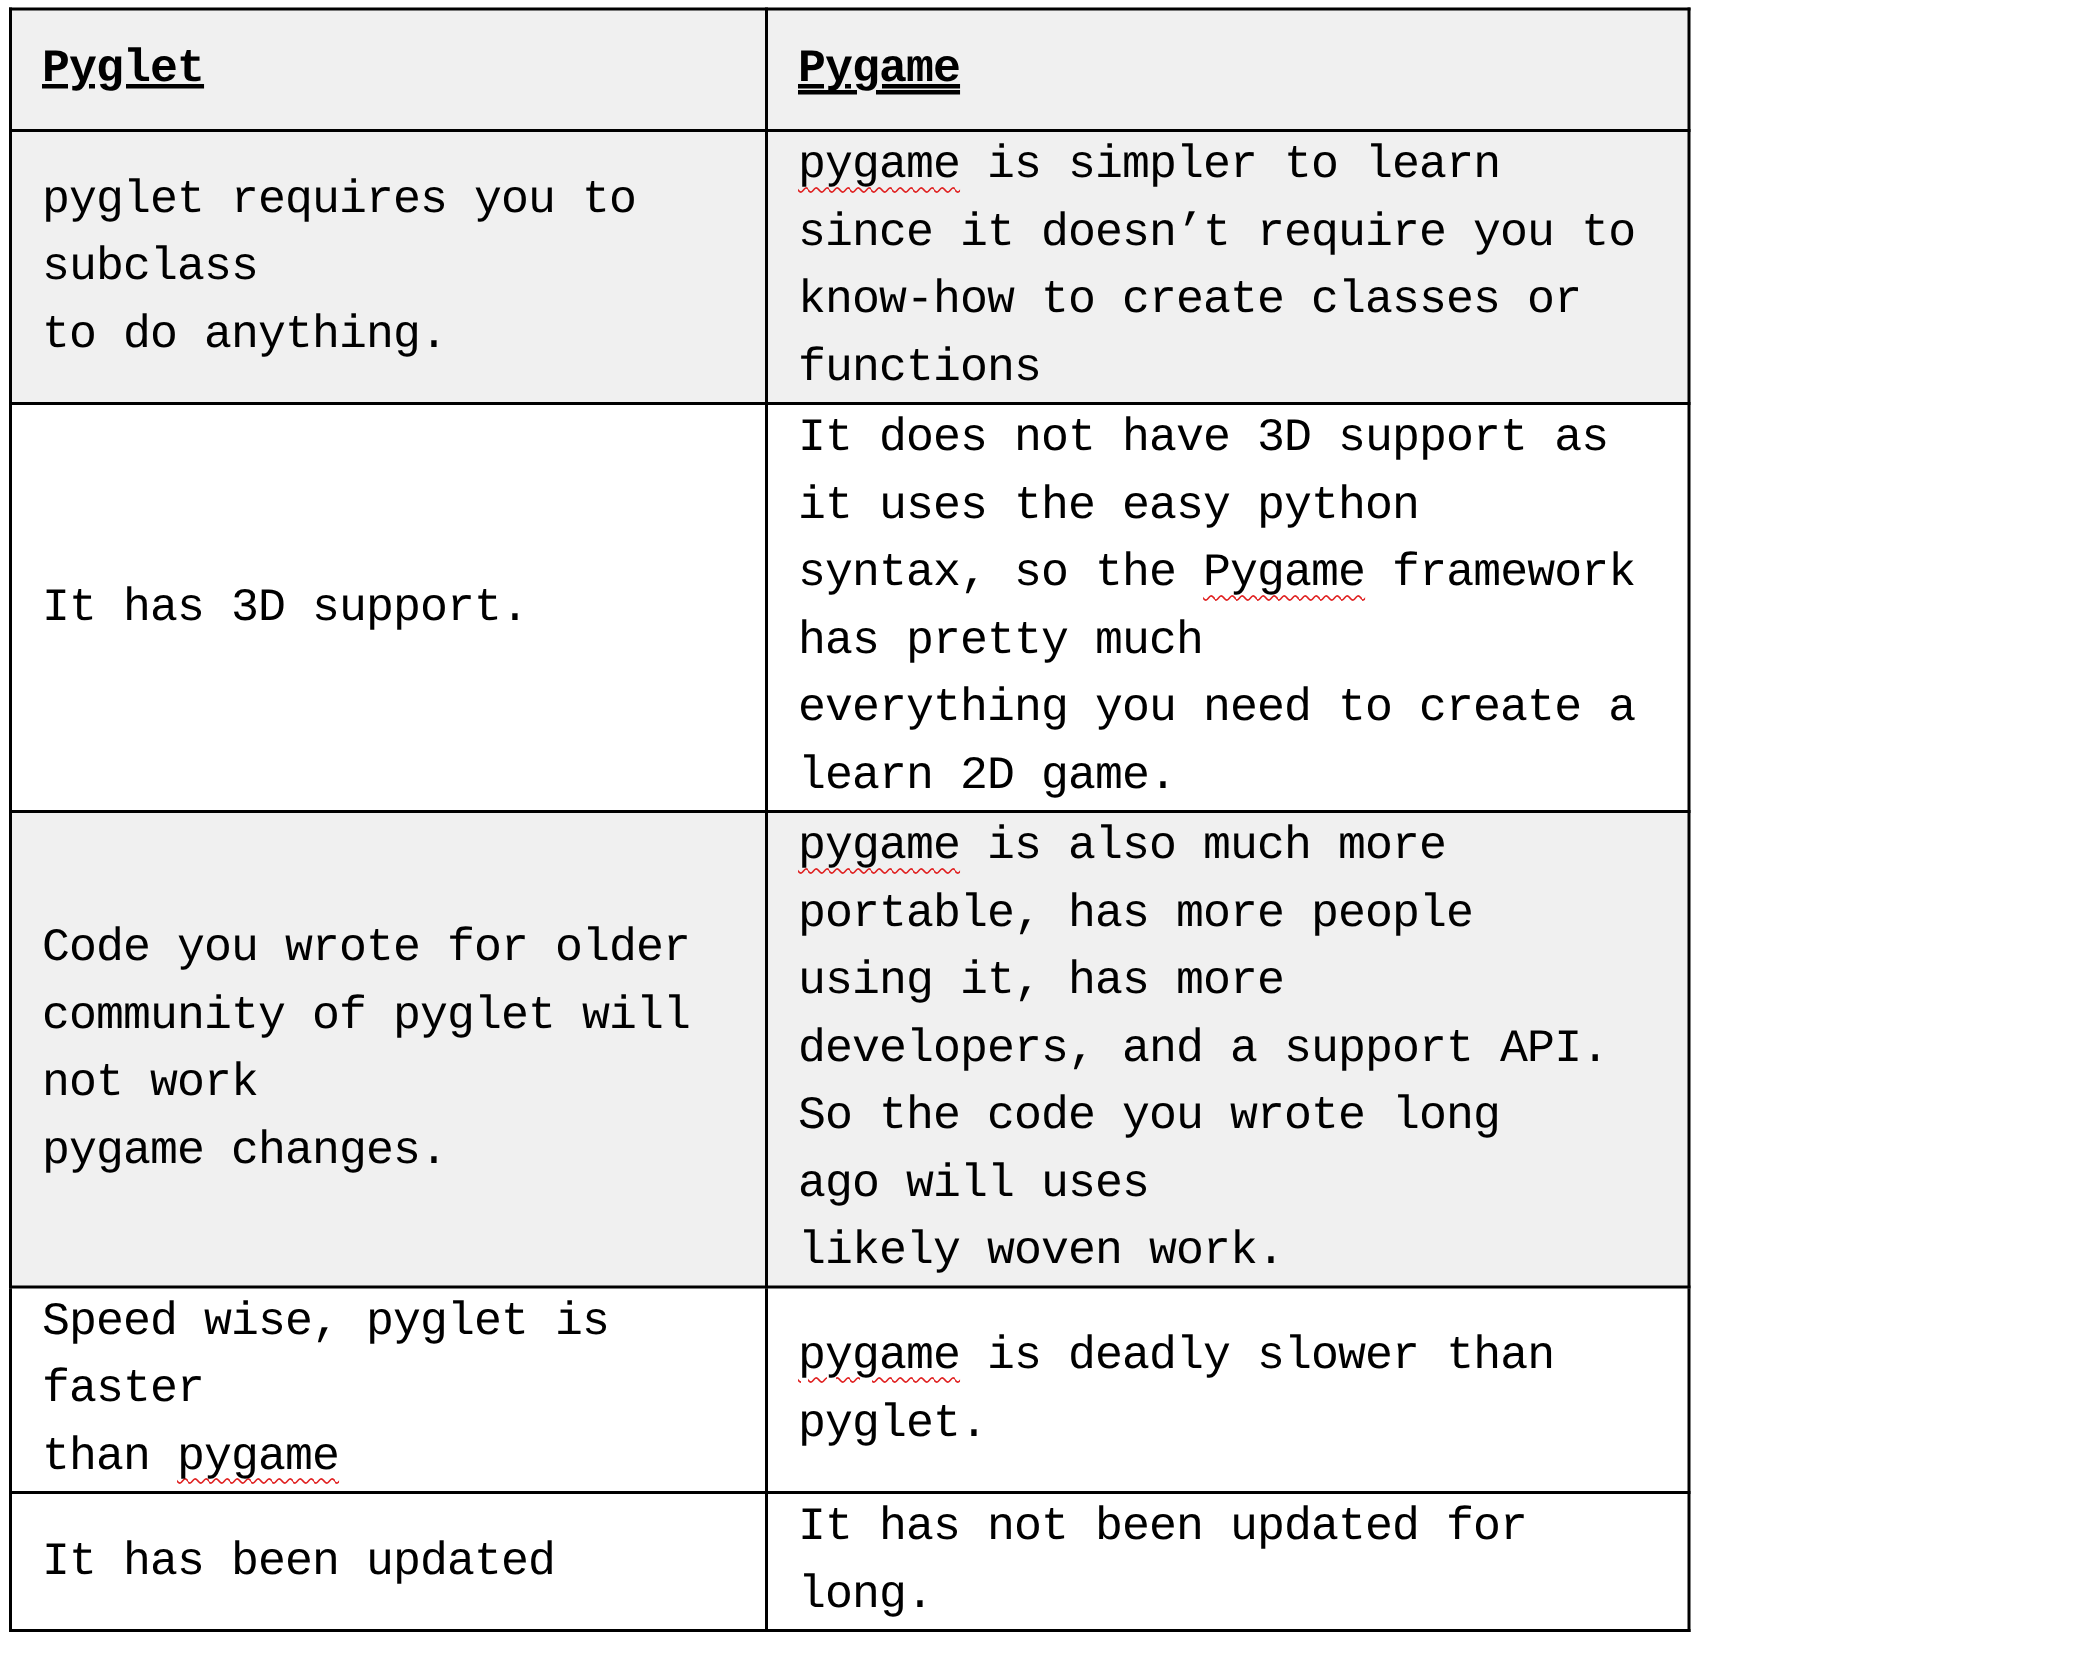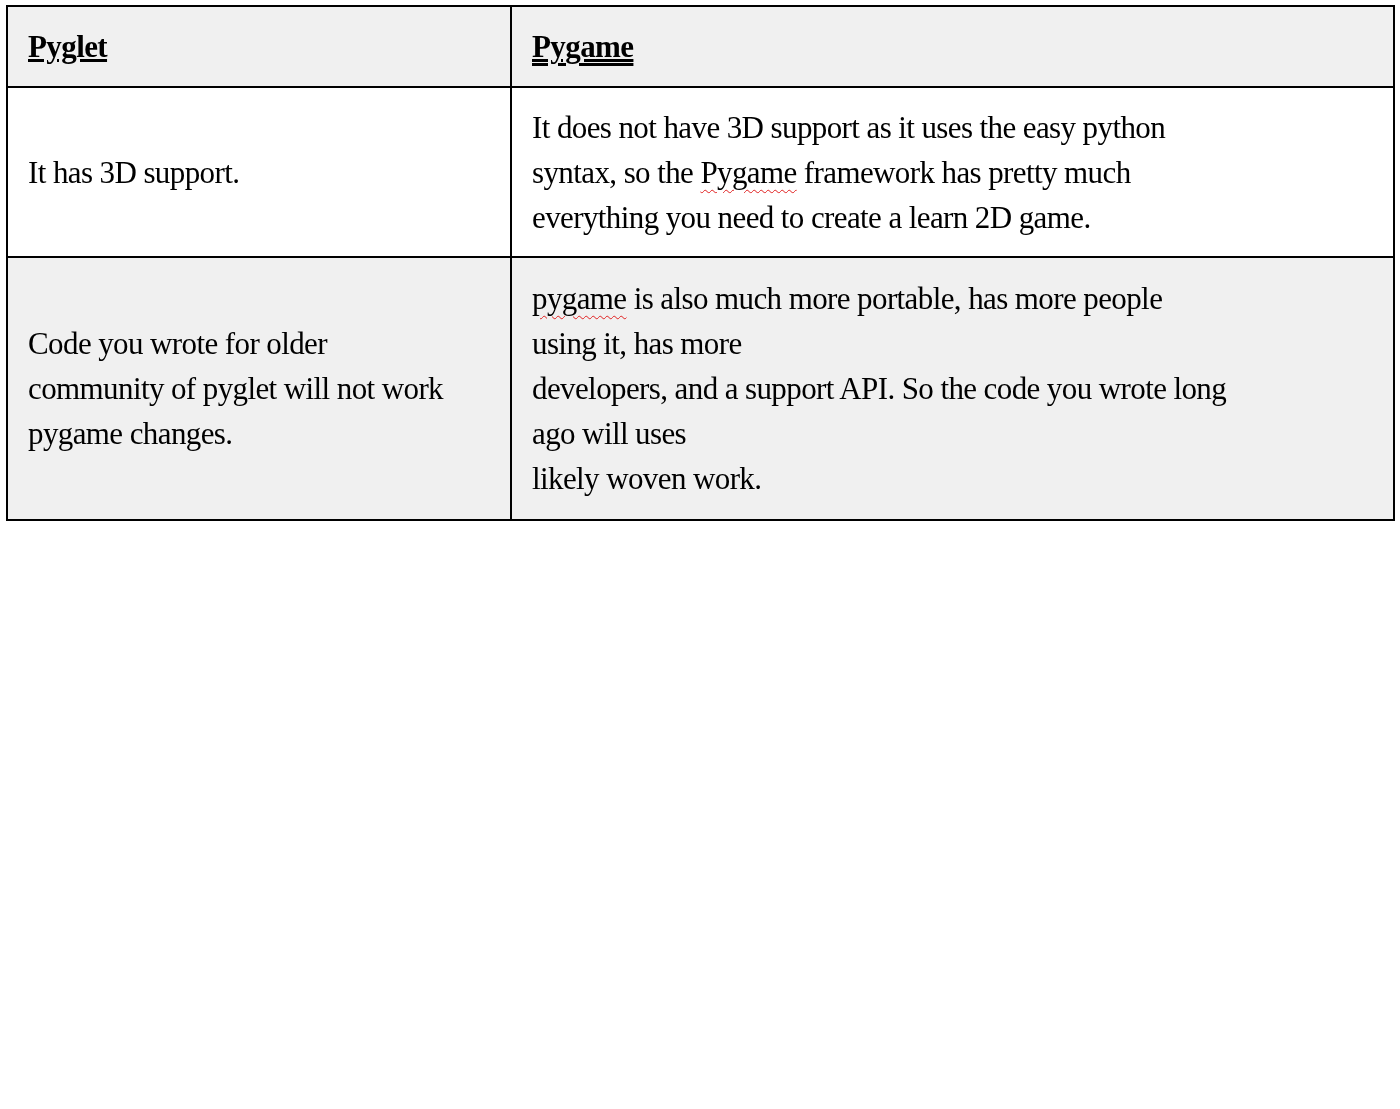--- a/index.html
+++ b/index.html
@@ -1,20 +1,20 @@
 <!DOCTYPE html>
 <html><head>
 <meta charset="utf-8">
 <style>
   html, body { margin: 0; padding: 0; background: #ffffff; }
   body { width: 1400px; height: 1109px; position: relative; overflow: hidden; }
   table {
     position: absolute; left: 6px; top: 5px;
-    width: 1389px; border-collapse: collapse;
-    font-family: Liberation Serif, serif;
+    width: 1121px; border-collapse: collapse;
+    font-family: Liberation Mono, monospace;
     font-size: 31px; color: #000; letter-spacing: -0.6px; border-radius: 23px;
   }
   td, th {
     border: 2px solid #000; padding: 0 20px; vertical-align: middle;
     text-align: left; line-height: 45px; font-weight: normal;
   }
   th { font-weight: bold; text-decoration: underline; }
   .c1 { width: 462px; }
   tr.gray td, tr.gray th { background: #f0f0f0; }
   .spell { text-decoration: underline wavy #e02020; text-decoration-thickness: 1px; text-underline-offset: 6px; }
@@ -22,20 +22,30 @@
   .line { display: block; }
 </style>
 </head>
 <body>
 
 <table>
   <tbody>
       <tr class="gray" style="height:81px">
     <th class="c1">Pyglet</th>
     <th><span class="spell">Pygame</span></th>
+  </tr>
+  <tr class="gray" style="height:126px">
+    <td class="c1">
+          <span class="line">pyglet requires you to subclass</span>
+          <span class="line">to do anything.</span>
+        </td>
+    <td>
+          <span class="line"><span class="spell">pygame</span> is simpler to learn since it doesn’t require you to</span>
+          <span class="line">know-how to create classes or functions</span>
+        </td>
   </tr>
   <tr style="height:170px">
     <td class="c1">
           <span class="line">It has 3D support.</span>
         </td>
     <td>
           <span class="line">It does not have 3D support as it uses the easy python</span>
           <span class="line">syntax, so the <span class="spell">Pygame</span> framework has pretty much</span>
           <span class="line">everything you need to create a learn 2D game.</span>
         </td>
@@ -47,14 +57,31 @@
           <span class="line">pygame changes.</span>
         </td>
     <td>
           <span class="line"><span class="spell">pygame</span> is also much more portable, has more people</span>
           <span class="line">using it, has more</span>
           <span class="line">developers, and a support API. So the code you wrote long</span>
           <span class="line">ago will uses</span>
           <span class="line">likely woven work.</span>
         </td>
   </tr>
+  <tr style="height:125px">
+    <td class="c1">
+          <span class="line">Speed wise, pyglet is faster</span>
+          <span class="line">than <span class="spell">pygame</span></span>
+        </td>
+    <td>
+          <span class="line"><span class="spell">pygame</span> is deadly slower than pyglet.</span>
+        </td>
+  </tr>
+  <tr style="height:82px">
+    <td class="c1">
+          <span class="line">It has been updated</span>
+        </td>
+    <td>
+          <span class="line">It has not been updated for long.</span>
+        </td>
+  </tr>
 </tbody>
   </table>
 
 </body></html>

